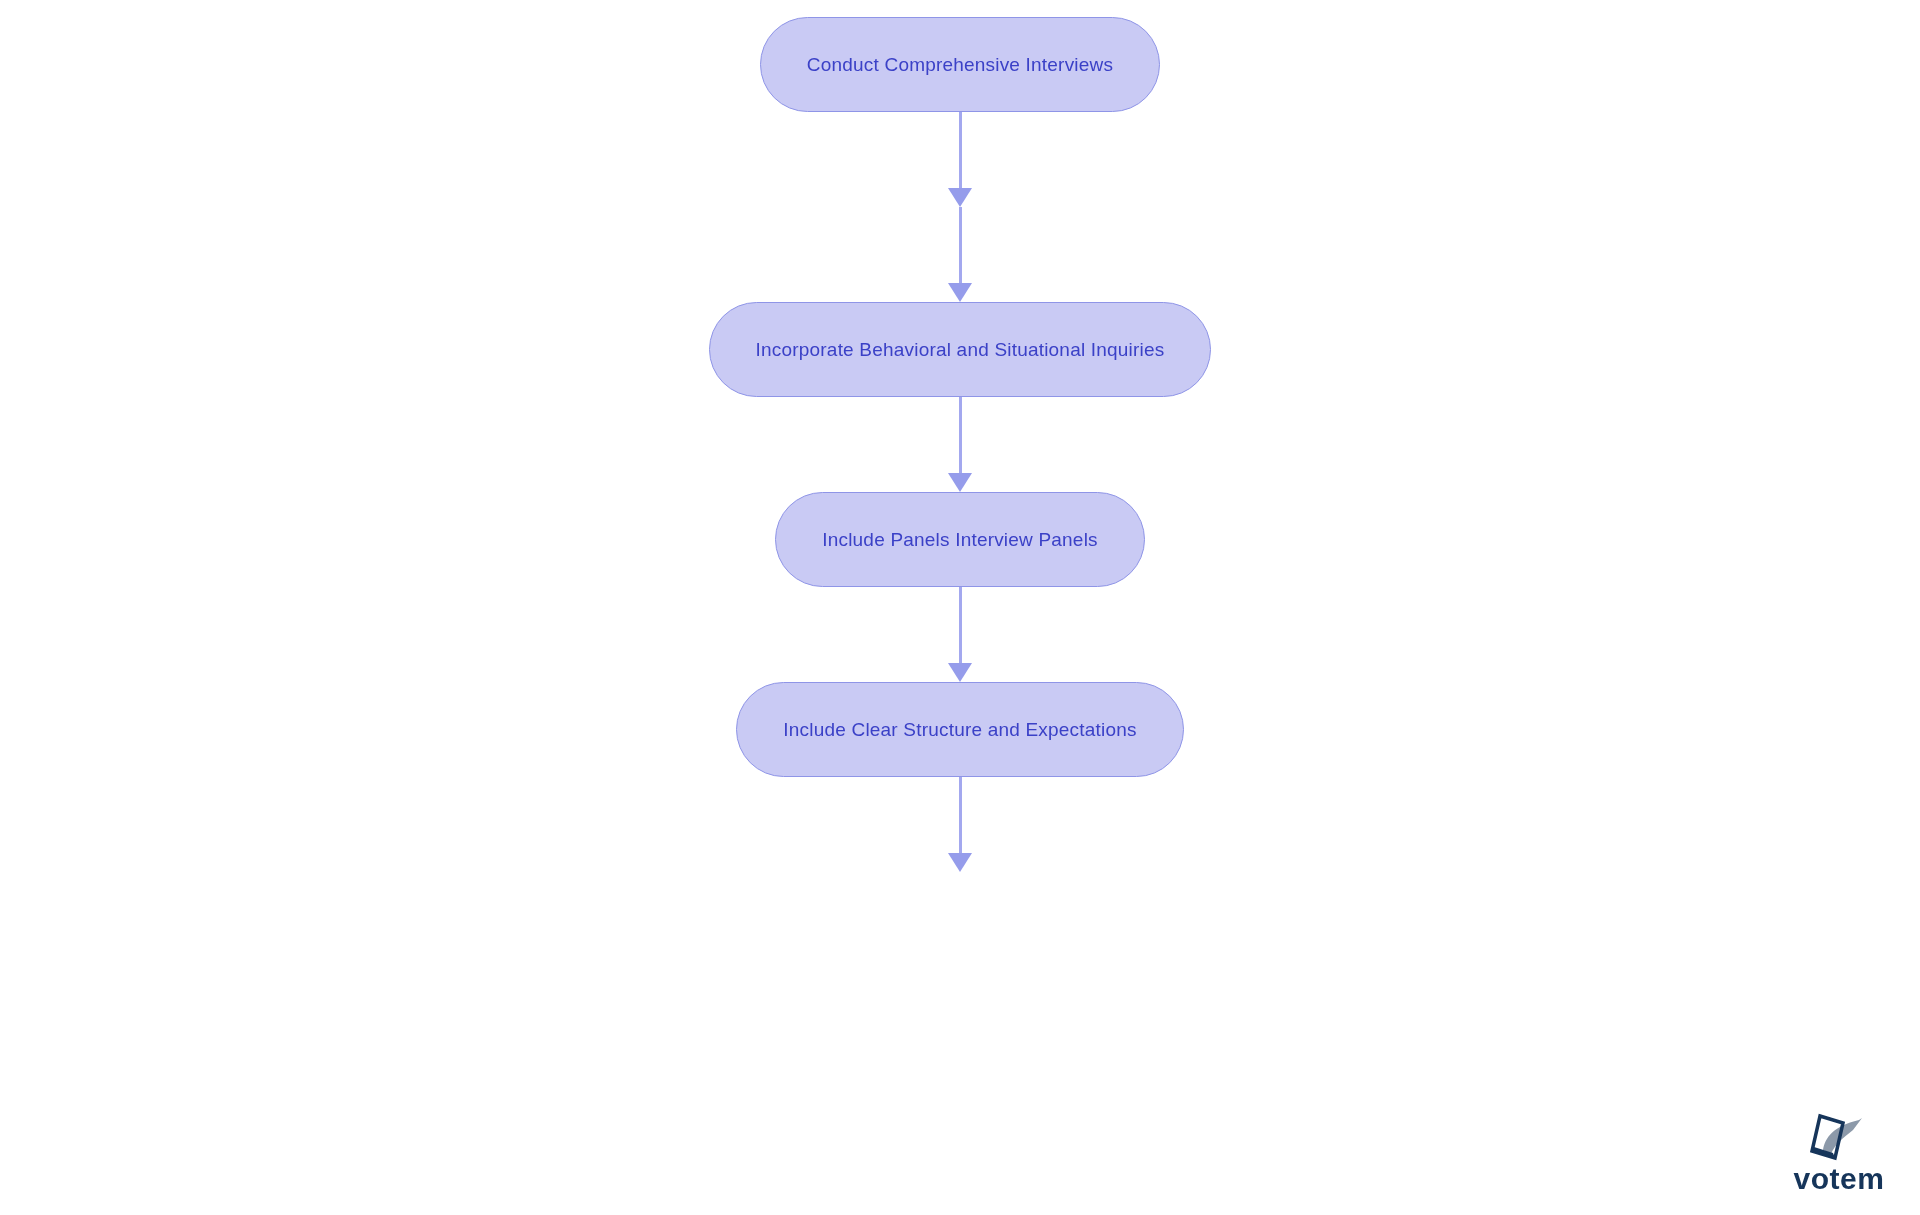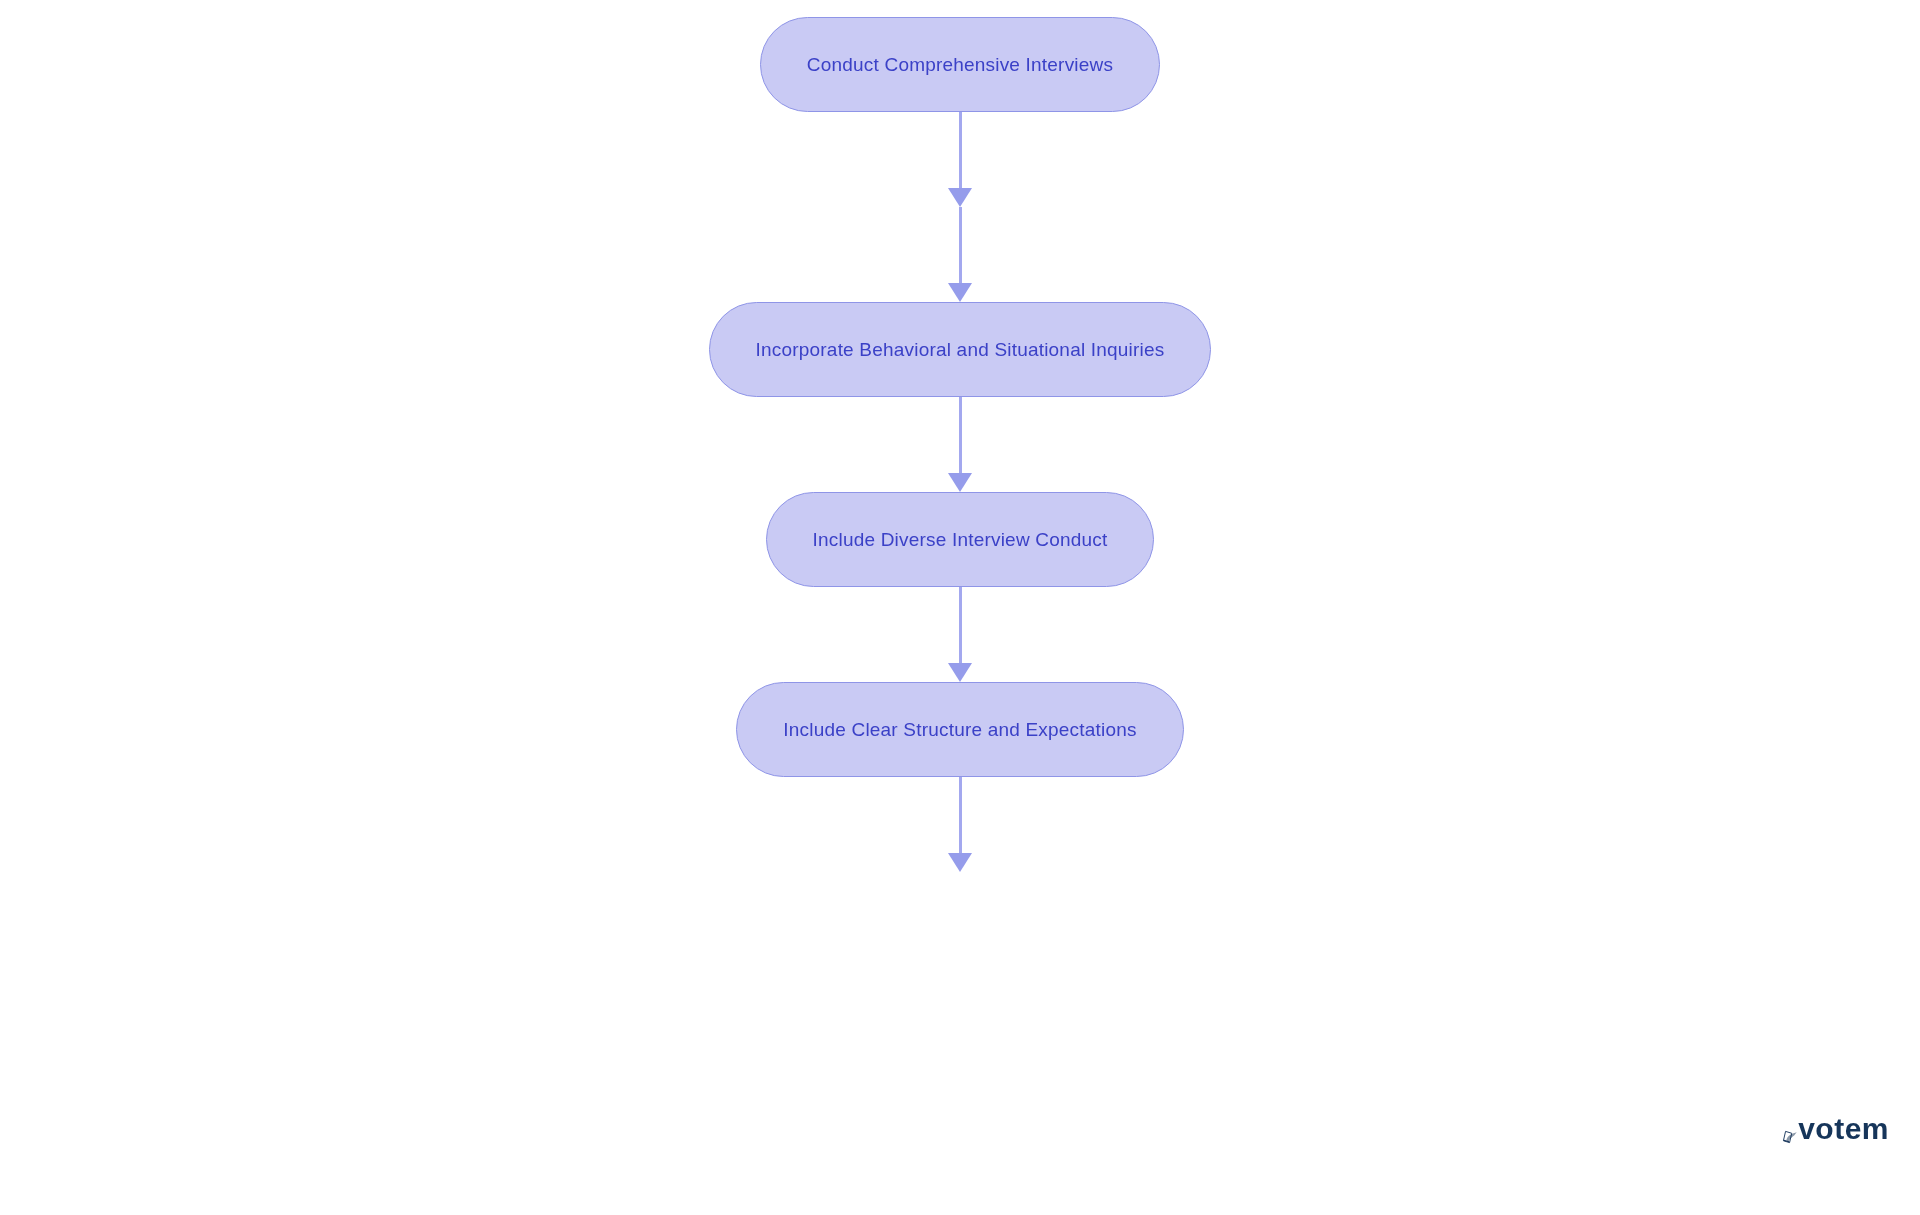--- a/index.html
+++ b/index.html
@@ -66,20 +66,22 @@
     border-left: 12px solid transparent;
     border-right: 12px solid transparent;
     border-top: 19px solid var(--arrow-head);
   }
   .logo {
     position: absolute;
     left: 1789px;
     top: 1112px;
     width: 100px;
     display: flex;
+    flex-direction: column;
+    align-items: center;
   }
   .logo .mark { margin-left: -8px; }
   .logo .word {
     font-size: 30px;
     font-weight: 700;
     color: var(--logo-color);
     letter-spacing: 0.5px;
     line-height: 1;
     margin-top: 2px;
   }
@@ -109,21 +111,21 @@
     <div class="node">
       <span>Incorporate Behavioral and Situational Inquiries</span>
     </div>
 
     <div class="connector">
       <div class="line"></div>
       <div class="head"></div>
     </div>
 
     <div class="node">
-      <span>Include Diverse Interview Conduct</span>
+      <span>Include Panels Interview Panels</span>
     </div>
 
     <div class="connector">
       <div class="line"></div>
       <div class="head"></div>
     </div>
 
     <div class="node">
       <span>Include Clear Structure and Expectations</span>
     </div>

